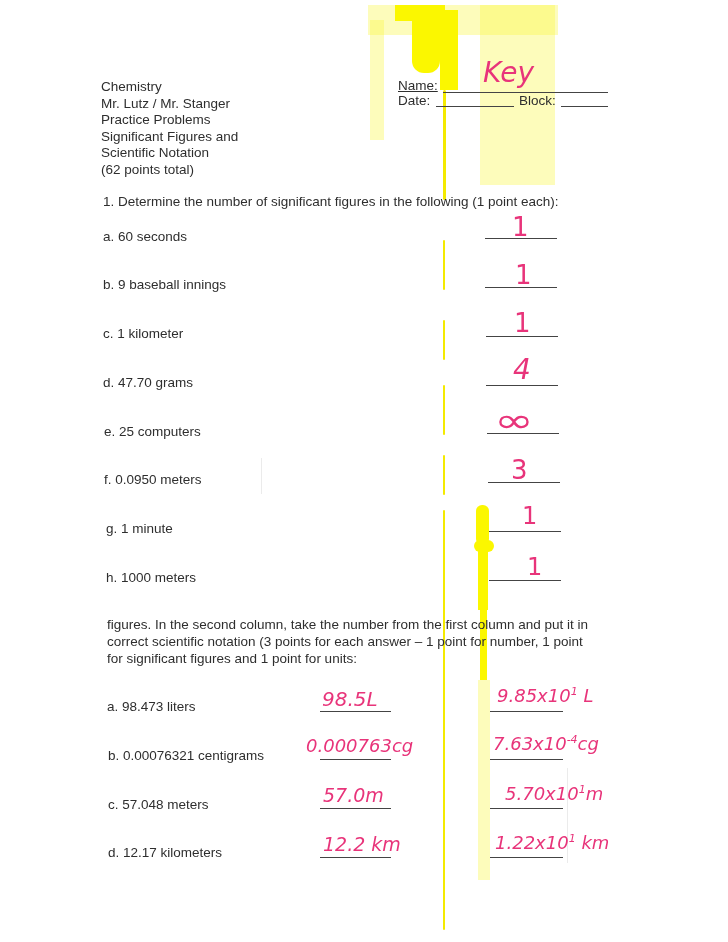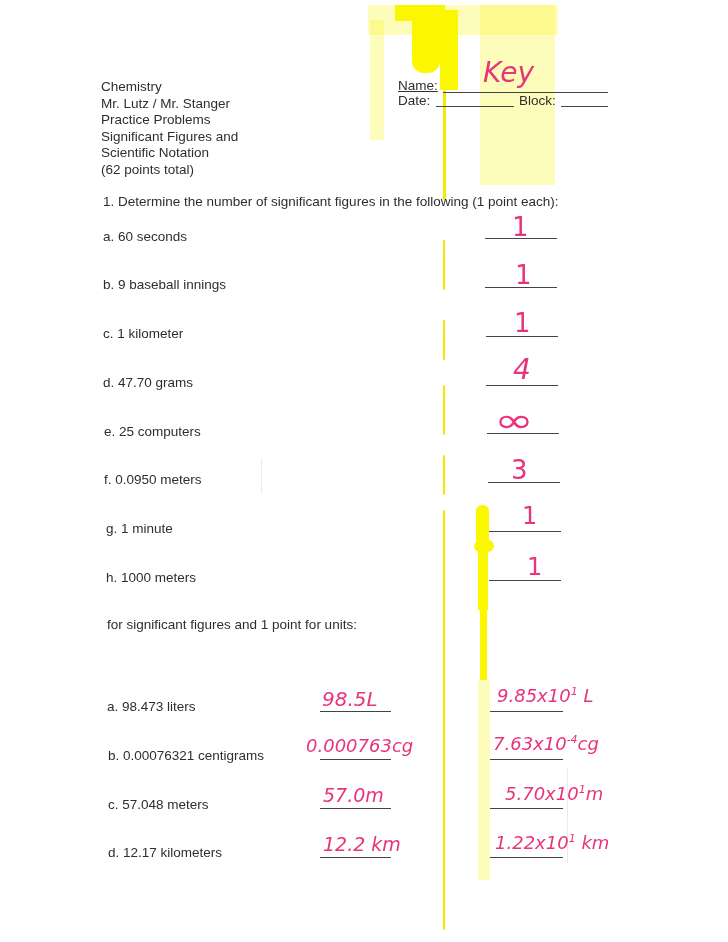--- a/index.html
+++ b/index.html
@@ -105,20 +105,22 @@
   <div class="abs hw" style="left:522px; top:502px; font-size:24px; font-style:normal;">1</div>
 </div>
 
 <div>
   <div class="abs txt" style="left:106px; top:570px;">h. 1000 meters</div>
   <div class="line" style="left:489px; top:580px; width:72px;"></div>
   <div class="abs hw" style="left:527px; top:553px; font-size:24px; font-style:normal;">1</div>
 </div>
 
 <div class="abs txt" style="left:107px; top:617px; line-height:16.8px;">
+  <div>figures.  In the second column, take the number from the first column and put it in</div>
+  <div>correct scientific notation (3 points for each answer – 1 point for number, 1 point</div>
   <div>for significant figures and 1 point for units:</div>
 </div>
 
 <div>
   <div class="abs txt" style="left:107px; top:699px;">a. 98.473 liters</div>
   <div class="line" style="left:320px; top:711px; width:71px;"></div>
   <div class="abs hw" style="left:322px; top:687px; font-size:20px;">98.5L</div>
   <div class="line" style="left:490px; top:711px; width:73px;"></div>
   <div class="abs hw" style="left:497px; top:685px; font-size:18px;">
     <span>9.85x10</span><sup style="font-size:11px;">1</sup>

